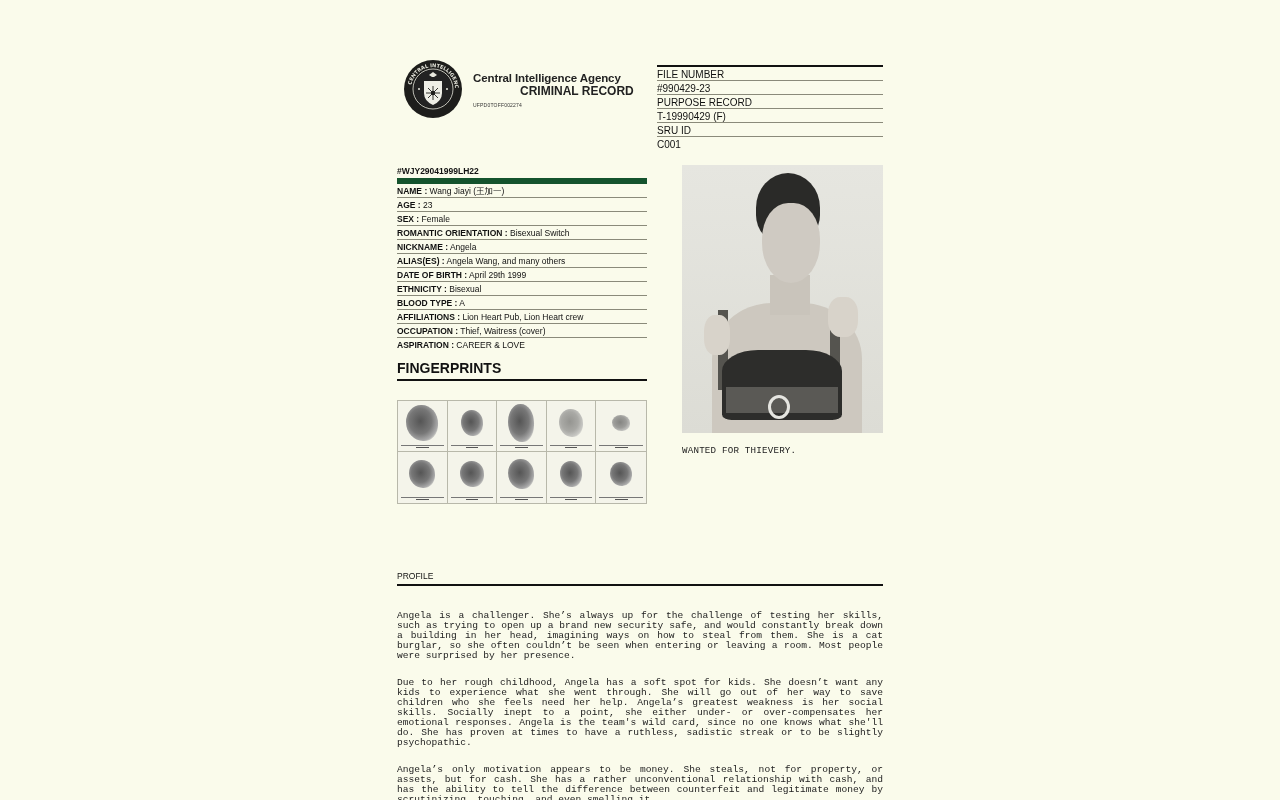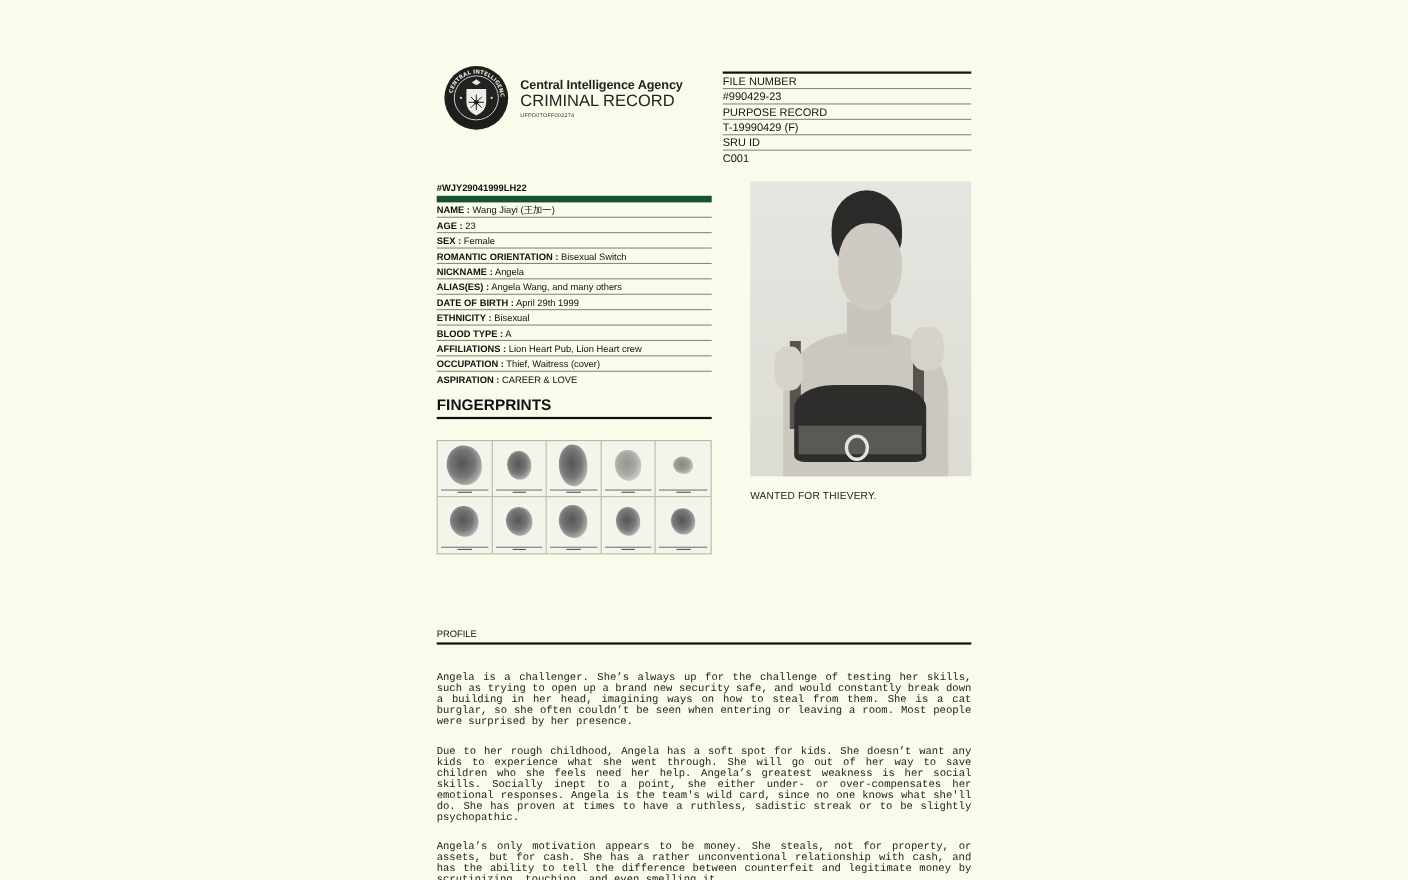--- a/index.html
+++ b/index.html
@@ -9,21 +9,21 @@
     font-family: "Liberation Sans", sans-serif;
     color: #111;
     position: relative;
   }
 
   
   .logo-block { position: absolute; left: 397px; top: 58px; width: 240px; height: 66px; }
   .seal { position: absolute; left: 6px; top: 1px; width: 60px; height: 60px; }
   .agency-text { position: absolute; left: 76px; top: 14px; }
   .agency-name { font-size: 11.5px; font-weight: bold; color: #222; line-height: 13px; letter-spacing: -0.1px; }
-  .record-title { font-size: 15px; font-weight: normal; color: #222; line-height: 13px; }
+  .record-title { font-size: 12px; font-weight: bold; color: #222; line-height: 13px; margin-left: 47px; }
   .record-code { font-size: 5px; color: #333; margin-top: 4px; letter-spacing: 0.2px; }
 
   .file-table { position: absolute; left: 657px; top: 65px; width: 226px; border-top: 2px solid #111; }
   .file-row {
     font-size: 10px; line-height: 13px; height: 14px; color: #111;
     border-bottom: 1px solid #8a8a7a; padding-top: 1px;
   }
   .file-row:last-child { border-bottom: none; }
 
   
@@ -66,21 +66,21 @@
   .ph-top { position: absolute; left: 40px; top: 185px; width: 120px; height: 70px; background: #2d2d2b; border-radius: 30% 30% 8% 8%; }
   .ph-belt { position: absolute; left: 44px; top: 222px; width: 112px; height: 26px; background: #5a5955; }
   .ph-ring { position: absolute; left: 86px; top: 230px; width: 22px; height: 24px; border: 3px solid #e5e5e0; border-radius: 50%; }
   .ph-strap-l { position: absolute; left: 36px; top: 145px; width: 10px; height: 80px; background: #55544f; }
   .ph-strap-r { position: absolute; left: 148px; top: 145px; width: 10px; height: 80px; background: #55544f; }
   .ph-hand-l { position: absolute; left: 22px; top: 150px; width: 26px; height: 40px; background: #d8d3ca; border-radius: 40%; }
   .ph-hand-r { position: absolute; left: 146px; top: 132px; width: 30px; height: 40px; background: #d8d3ca; border-radius: 40%; }
 
   .caption {
     position: absolute; left: 682px; top: 443px; width: 201px;
-    font-family: Liberation Sans, sans-serif; font-size: 9.2px; line-height: 16px;
+    font-family: Liberation Mono, monospace; font-size: 9.2px; line-height: 16px;
     color: #222; letter-spacing: 0.2px;
   }
 
   
   .profile-heading { position: absolute; left: 397px; top: 571px; width: 486px; font-size: 8.5px; font-weight: normal; padding-bottom: 3px; border-bottom: 2px solid #111; }
   .profile-body { position: absolute; left: 397px; top: 611px; width: 486px; }
   .profile-para {
     font-family: "Liberation Mono", monospace; font-size: 9.6px; line-height: 10px;
     color: #222; text-align: justify; margin-bottom: 17px;
   }

